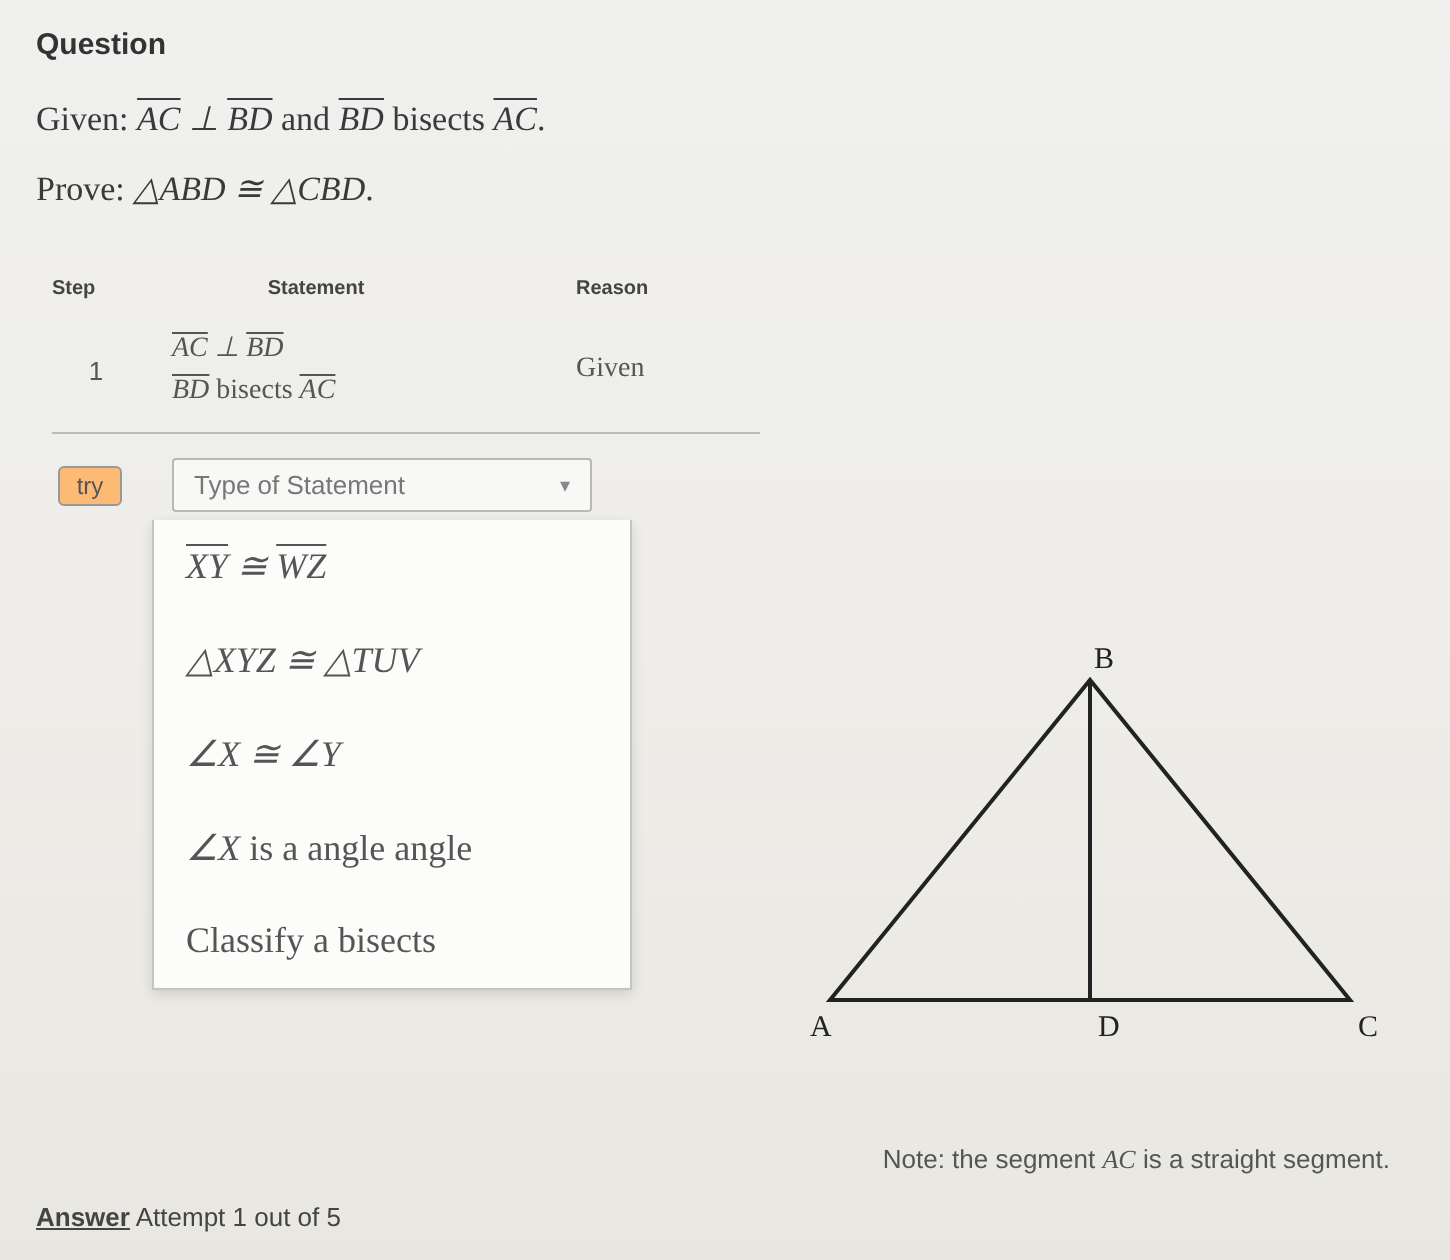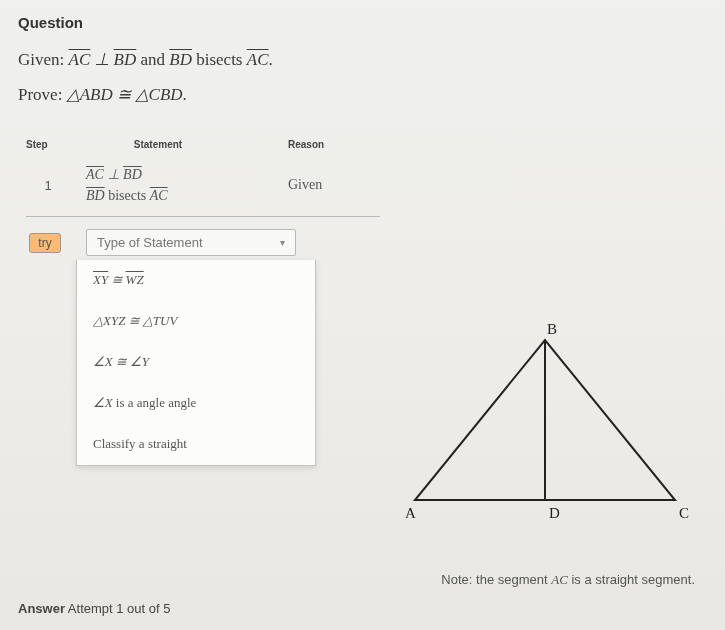--- a/index.html
+++ b/index.html
@@ -95,21 +95,21 @@
       margin-top: 0;
       margin-left: 58px;
       width: 240px;
       background: #fcfcfa;
       border: 1px solid #c4c4c0;
       box-shadow: 0 2px 6px rgba(0,0,0,0.12);
       border-top: none;
     }
     .dropdown-panel .opt {
       padding: 12px 16px;
-      font-size: 13px;
+      font-size: 18px;
       color: #555;
       font-family: Georgia, serif;
       border-bottom: 1px solid rgba(0,0,0,0);
       cursor: pointer;
     }
     .dropdown-panel .opt .overline { text-decoration-thickness:1px; }
     .figure {
       position: absolute;
       right: 30px;
       top: 320px;
@@ -131,21 +131,21 @@
     }
     .note .math { font-style: italic; font-family: Georgia, serif; }
     .answer-line {
       position: absolute;
       left: 18px;
       bottom: 14px;
       font-family: Arial, sans-serif;
       font-size: 13px;
       color: #444;
     }
-    .answer-line .bold { font-weight: bold; }
+    .answer-line .bold { font-weight: bold; text-decoration: underline; }
   </style>
 </head>
 <body>
 
 <div class="heading">Question</div>
 
 <div class="given-line">
   <span>Given: </span><span class="math overline">AC</span><span class="math"> ⊥ </span><span class="math overline">BD</span><span> and </span><span class="math overline">BD</span><span> bisects </span><span class="math overline">AC</span><span>.</span>
 </div>
 
@@ -195,21 +195,21 @@
     <div class="opt">
       <span class="math">△XYZ</span><span class="math"> ≅ </span><span class="math">△TUV</span>
     </div>
     <div class="opt">
       <span class="math">∠X</span><span class="math"> ≅ </span><span class="math">∠Y</span>
     </div>
     <div class="opt">
       <span class="math">∠X</span><span> is a angle angle</span>
     </div>
     <div class="opt">
-      <span>Classify a straight</span>
+      <span>Classify a bisects</span>
     </div>
   </div>
 </div>
 
 <div class="figure">
   <svg width="300" height="210">
     <polygon points="20,180 280,180 150,20" fill="none" stroke="#222" stroke-width="2"></polygon>
     <line x1="150" y1="20" x2="150" y2="180" stroke="#222" stroke-width="2"></line>
     <text x="10" y="198" class="lbl">A</text>
     <text x="152" y="14" class="lbl">B</text>

